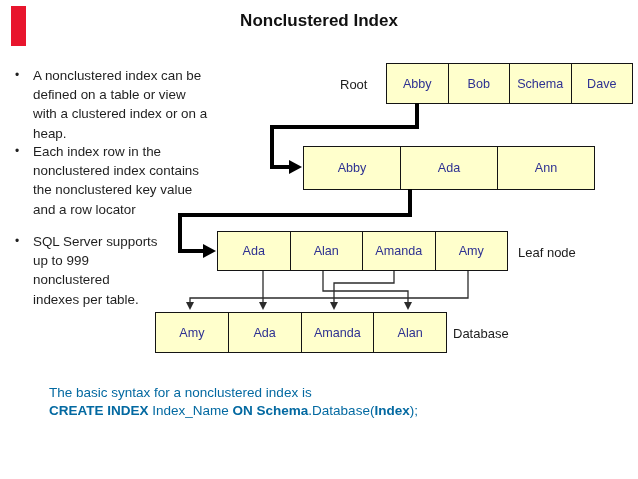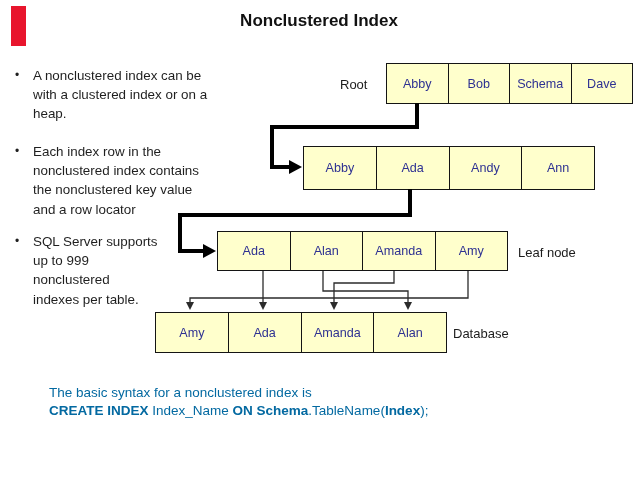--- a/index.html
+++ b/index.html
@@ -68,20 +68,21 @@
 <div id="slide">
 
   <div id="accent-bar"></div>
 
   <div id="title">Nonclustered Index</div>
 
   <div class="bullet" style="top:66px">
     <span class="dot">•</span>
     <div class="blines">
       <div>A nonclustered index can be</div>
+      <div>defined on a table or view</div>
       <div>with a clustered index or on a</div>
       <div>heap.</div>
     </div>
   </div>
   <div class="bullet" style="top:142px">
     <span class="dot">•</span>
     <div class="blines">
       <div>Each index row in the</div>
       <div>nonclustered index contains</div>
       <div>the nonclustered key value</div>
@@ -105,21 +106,20 @@
   <div class="cellrow" style="left:386px;top:63px;width:247px;height:41px">
     <div class="cell">Abby</div>
     <div class="cell">Bob</div>
     <div class="cell">Schema</div>
     <div class="cell">Dave</div>
   </div>
 
   <div class="cellrow" style="left:303px;top:146px;width:292px;height:44px">
     <div class="cell">Abby</div>
     <div class="cell">Ada</div>
-    <div class="cell">Andy</div>
     <div class="cell">Ann</div>
   </div>
 
   <div class="cellrow" style="left:217px;top:231px;width:291px;height:40px">
     <div class="cell">Ada</div>
     <div class="cell">Alan</div>
     <div class="cell">Amanda</div>
     <div class="cell">Amy</div>
   </div>
 
@@ -158,16 +158,16 @@
     </g>
 
     <g>
       <path d="M 468 271 L 468 298 L 190 298 L 190 302" fill="none" stroke="#2b2b2b" stroke-width="1.3"></path>
       <polygon points="186,302 194,302 190,310" fill="#2b2b2b"></polygon>
     </g>
   </svg>
 
   <div id="syntax-block">
     <div>The basic syntax for a nonclustered index is</div>
-    <div><span class="b">CREATE INDEX </span><span>Index_Name </span><span class="b">ON Schema</span><span>.TableName(</span><span class="b">Index</span><span>);</span></div>
+    <div><span class="b">CREATE INDEX </span><span>Index_Name </span><span class="b">ON Schema</span><span>.Database(</span><span class="b">Index</span><span>);</span></div>
   </div>
 
 </div>
 
 </body></html>

